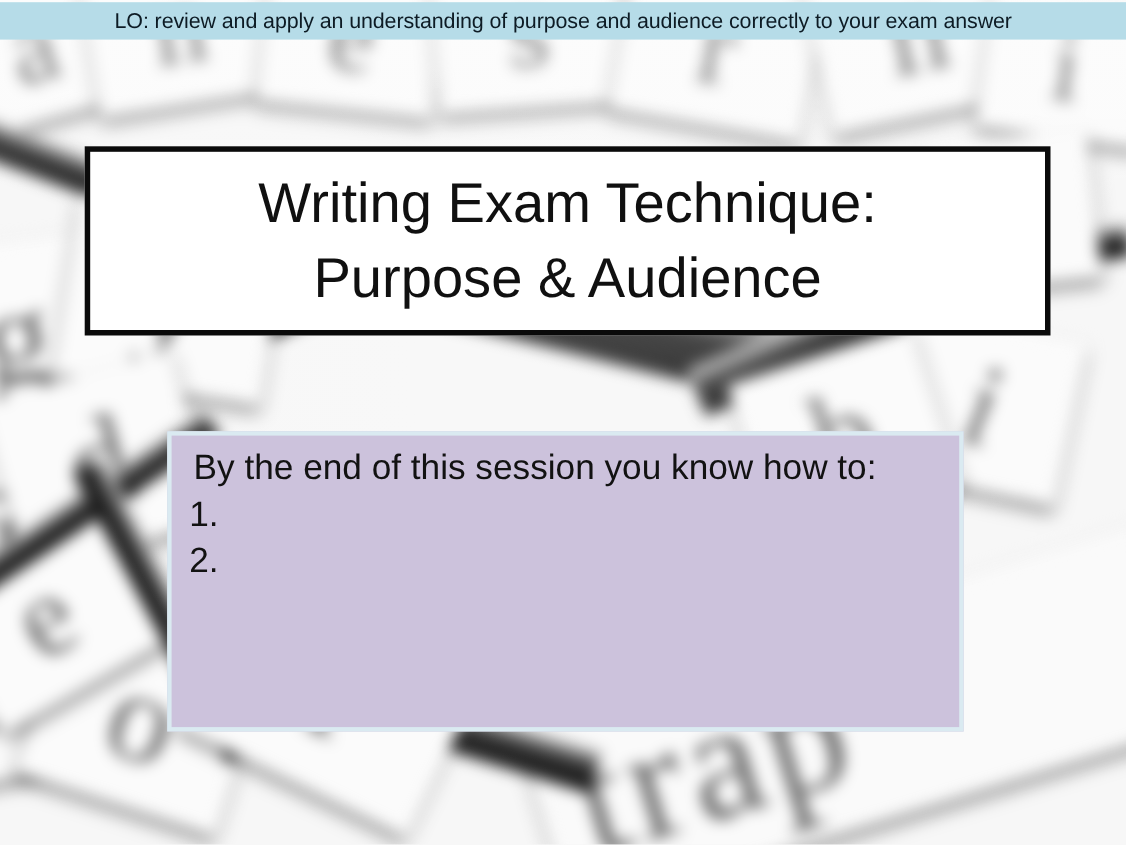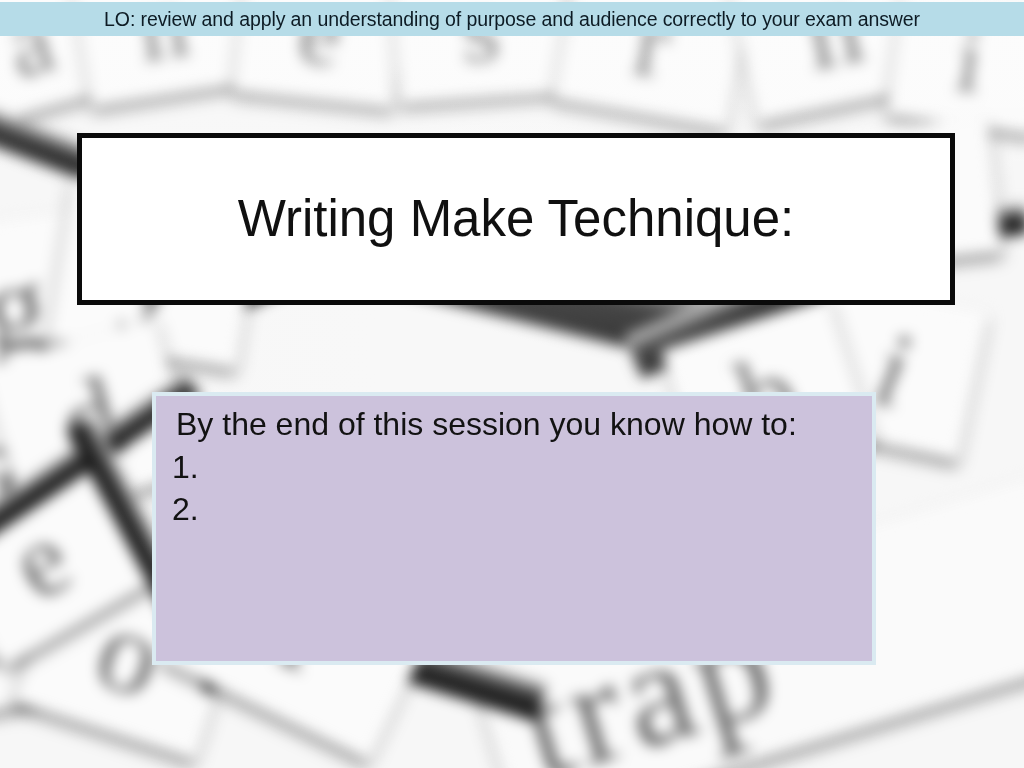--- a/index.html
+++ b/index.html
@@ -191,21 +191,22 @@
 
     </div>
     <div id="photo-vignette"></div>
   </div>
 
   <div id="lo-banner">
     <span class="lo-text">LO: review and apply an understanding of purpose and audience correctly to your exam answer</span>
   </div>
 
   <div id="title-box">
-    <div class="title-line">Writing Make Technique:</div>
+    <div class="title-line">Writing Exam Technique:</div>
+    <div class="title-line">Purpose &amp; Audience</div>
   </div>
 
   <div id="objectives-box">
     <div class="intro">By the end of this session you know how to:</div>
     <ol>
       <li>
         <span class="marker">1.</span>
       </li>
       <li>
         <span class="marker">2.</span>

